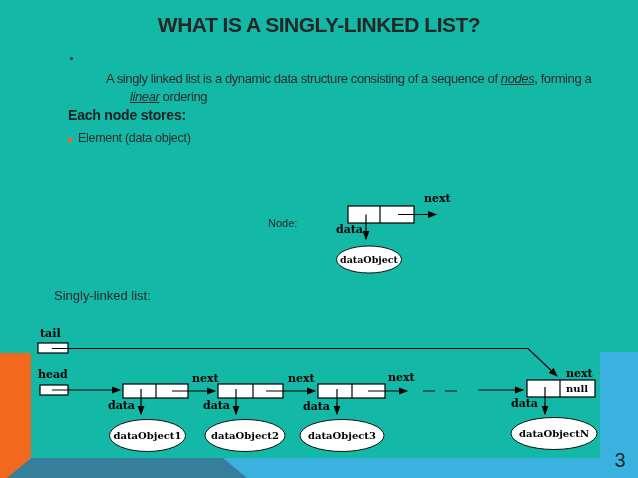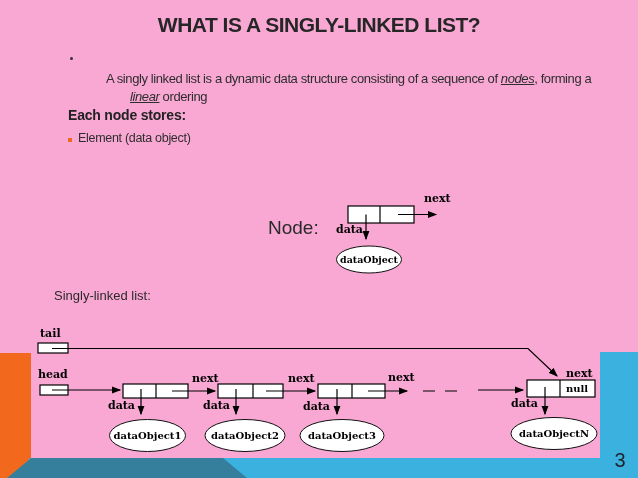--- a/index.html
+++ b/index.html
@@ -1,18 +1,18 @@
 <!DOCTYPE html>
 <html><head>
 <meta charset="utf-8">
 <style>
   * { margin:0; padding:0; box-sizing:border-box; }
   html,body { background:#888; }
   .slide {
-    position:relative; width:638px; height:478px; background:#f9a8d4;
+    position:relative; width:638px; height:478px; background:#14b8a6;
     overflow:hidden; font-family:"Liberation Sans", sans-serif; margin:0 auto;
   }
   
   .bar-orange { position:absolute; left:0; top:353px; width:31px; height:125px; }
   .bar-cyan-right { position:absolute; left:600px; top:352px; width:38px; height:126px; }
   .bar-cyan-bottom { position:absolute; left:29px; top:458px; width:609px; height:20px; }
   .bar-teal { position:absolute; left:7px; top:458px; width:240px; height:20px;
     clip-path:polygon(0% 100%, 10.1% 0%, 90% 0%, 100% 100%); }
   
   .title {
@@ -21,21 +21,21 @@
   }
   .stray-dot { position:absolute; left:70px; top:57px; width:3px; height:3px; background:#333; border-radius:50%; }
   .intro { position:absolute; left:69px; top:70px; color:#2d2d2d; font-size:13px; letter-spacing:-0.4px; line-height:18px; white-space:nowrap;margin-left:37px; }
   .intro .l2 { padding-left:24px; }
   .em { font-style:italic; text-decoration:underline; }
   .stores { position:absolute; left:68px; top:107px; font-size:14px; font-weight:bold; color:#222; letter-spacing:-0.2px; }
   .bullets { position:absolute; left:68px; top:128px; }
   .bullet-row { display:flex; align-items:center; height:19px; }
   .sq { width:4px; height:4px; margin:5px 6px 0 0; flex:none; }
   .bullet-text { font-size:12.5px; color:#2d2d2d; letter-spacing:-0.3px; }
-  .node-label { position:absolute; left:268px; top:217px; font-size:19px; color:#2a2a2a; }
+  .node-label { position:absolute; left:268px; top:217px; font-size:11px; color:#2a2a2a; }
   .list-label { position:absolute; left:54px; top:288px; font-size:13px; color:#2a2a2a; }
   .page-num { position:absolute; left:608px; top:449px; width:24px; text-align:center; font-size:20px; color:#1e2429; }
   svg { position:absolute; overflow:visible; }
   .svg-node { left:330px; top:190px; }
   .svg-list { left:30px; top:322px; }
   .dlabel { font-family:"DejaVu Serif", serif; font-weight:bold; font-size:11px; fill:#000; }
   .dlabel-sm { font-family:"DejaVu Serif", serif; font-weight:bold; font-size:10px; fill:#000; }
   .dlabel-xs { font-family:"DejaVu Serif", serif; font-weight:bold; font-size:9.5px; fill:#000; }
   .ln { stroke:#000; stroke-width:1.2; fill:none; }
   .bx { stroke:#000; stroke-width:1.2; fill:#fff; }

